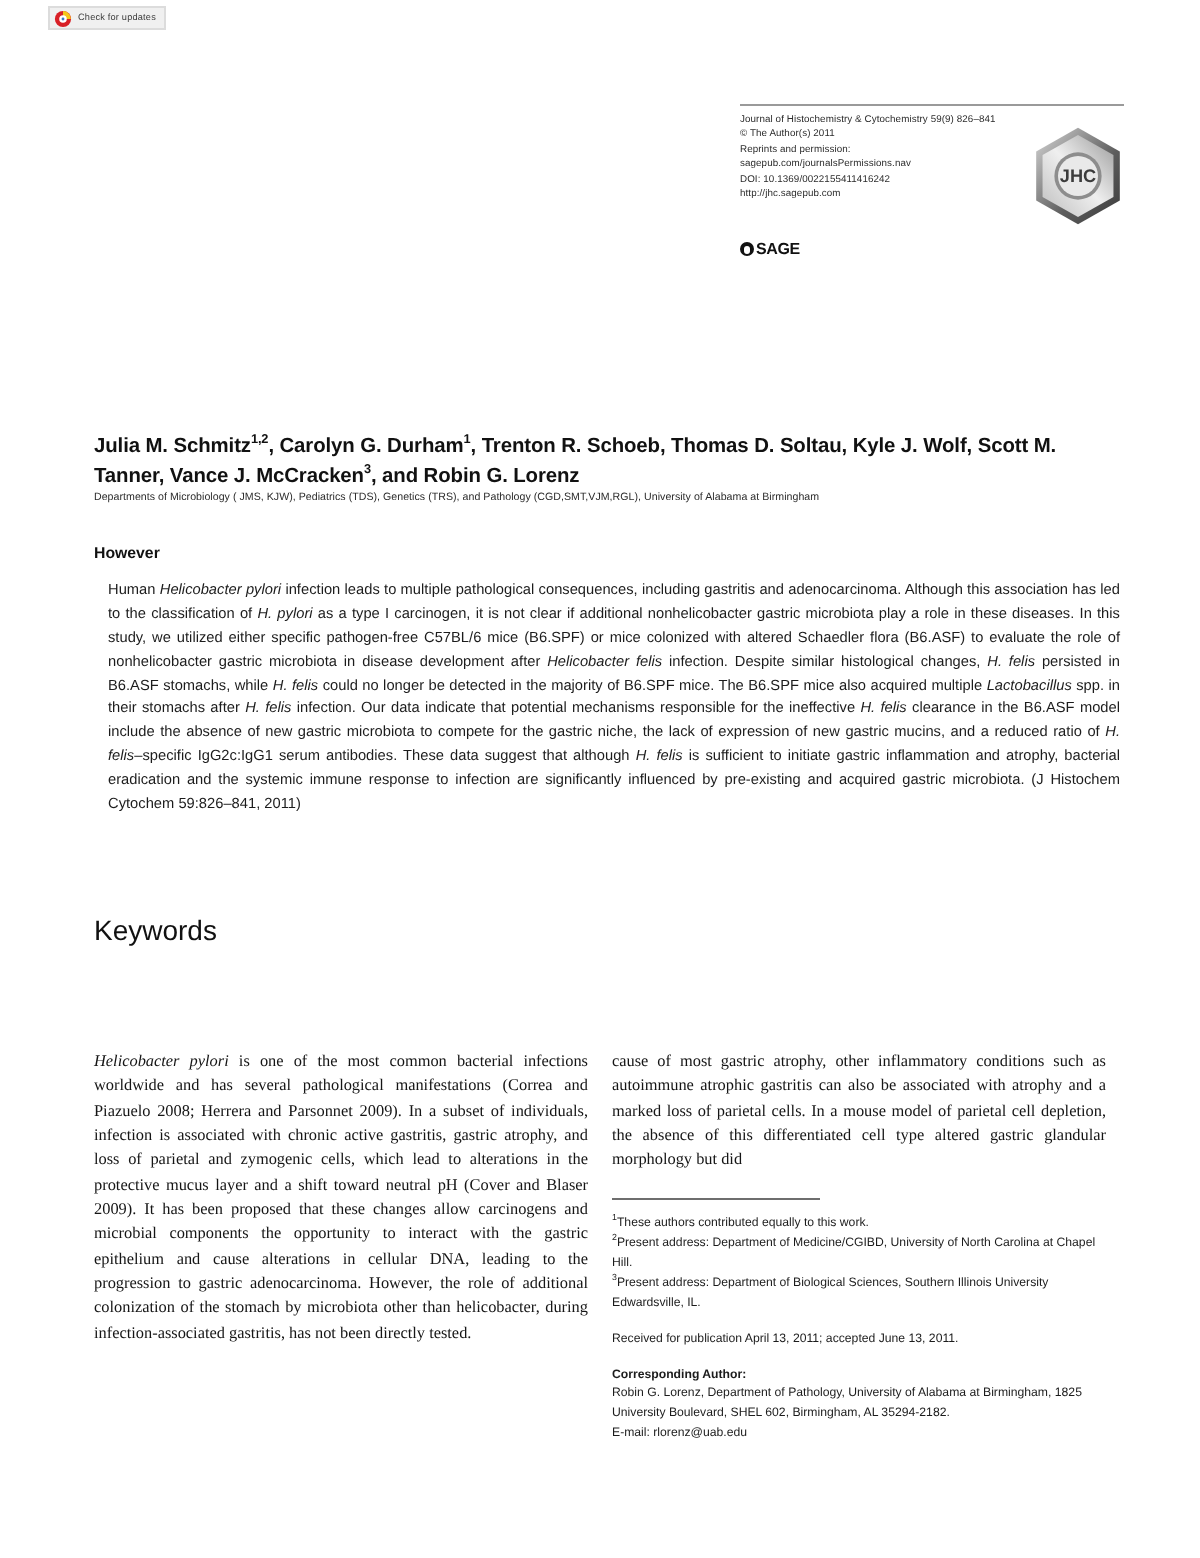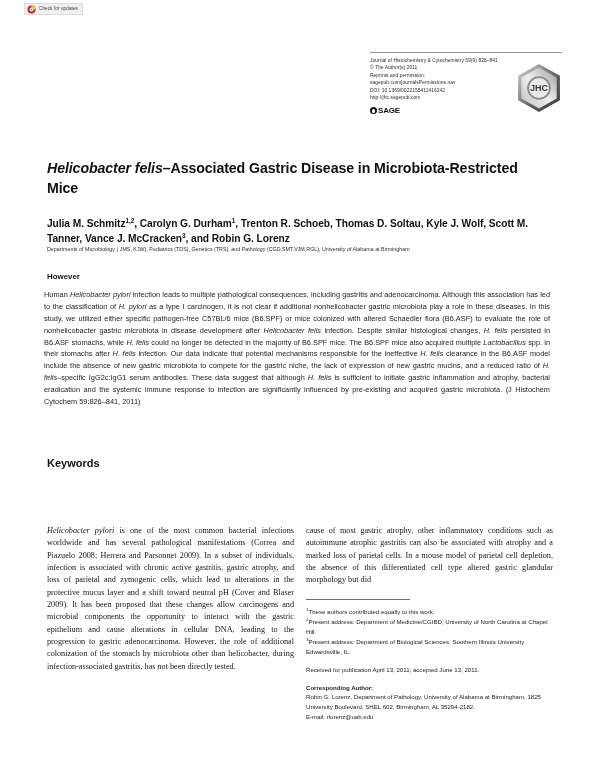--- a/index.html
+++ b/index.html
@@ -76,21 +76,21 @@
     line-height: 1.52;
     color: #2b2b2b;
     letter-spacing: 0.05px;
   }
   #masthead .mast-lines div { white-space: nowrap; }
 
   .sage-logo {
     display: inline-flex;
     align-items: center;
     gap: 1px;
-    margin-top: 3px;
+    margin-top: 17px;
     font-weight: bold;
     font-size: 8px;
     letter-spacing: -0.2px;
     color: #111;
   }
   .sage-logo .sage-mark {
     width: 7px; height: 7px;
     border-radius: 50%;
     background: #111;
     position: relative;
@@ -156,38 +156,38 @@
   #summary-heading {
     position: absolute;
     left: 47px;
     top: 272px;
     font-size: 7.9px;
     font-weight: bold;
     color: #111;
   }
   #summary-body {
     position: absolute;
-    left: 44px;
+    left: 54px;
     top: 289px;
     width: 506px;
     font-size: 7.35px;
     line-height: 1.62;
     text-align: justify;
     color: #1c1c1c;
     letter-spacing: 0.01px;
   }
   #summary-body i { font-style: italic; }
 
   
   #keywords-heading {
     position: absolute;
     left: 47px;
     top: 457px;
-    font-size: 11px;
-    font-weight: bold;
+    font-size: 14px;
+    font-weight: normal;
     color: #111;
   }
   #keywords-body {
     position: absolute;
     left: 47px;
     top: 473px;
     width: 506px;
     font-size: 7.3px;
     line-height: 1.6;
     color: #1c1c1c;
@@ -282,23 +282,20 @@
         </defs>
         <polygon points="50,2 96,28 96,82 50,108 4,82 4,28" fill="url(#hexg)"></polygon>
         <polygon points="50,10 89,32 89,78 50,100 11,78 11,32" fill="url(#hexg2)"></polygon>
         <circle cx="50" cy="55" r="26" fill="#8d8d8d"></circle>
         <circle cx="50" cy="55" r="22" fill="#e9e9e9"></circle>
         <text x="50" y="62" font-family="Liberation Sans, sans-serif" font-size="20" font-weight="bold" text-anchor="middle" fill="#3c3c3c">JHC</text>
       </svg>
     </div>
   </div>
 
-  <h1 id="article-title">
-    <span class="sp">Helicobacter felis</span><span>–Associated Gastric Disease in Microbiota-Restricted Mice</span>
-  </h1>
 
   <div id="authors">
     Julia M. Schmitz<sup>1,2</sup>, Carolyn G. Durham<sup>1</sup>, Trenton R. Schoeb, Thomas D. Soltau, Kyle J. Wolf, Scott M. Tanner, Vance J. McCracken<sup>3</sup>, and Robin G. Lorenz
   </div>
 
   <div id="affiliation">Departments of Microbiology ( JMS, KJW), Pediatrics (TDS), Genetics (TRS), and Pathology (CGD,SMT,VJM,RGL), University of Alabama at Birmingham</div>
 
   <div id="summary-heading">However</div>
   <div id="summary-body">
     Human <i>Helicobacter pylori</i> infection leads to multiple pathological consequences, including gastritis and adenocarcinoma. Although this association has led to the classification of <i>H. pylori</i> as a type I carcinogen, it is not clear if additional nonhelicobacter gastric microbiota play a role in these diseases. In this study, we utilized either specific pathogen-free C57BL/6 mice (B6.SPF) or mice colonized with altered Schaedler flora (B6.ASF) to evaluate the role of nonhelicobacter gastric microbiota in disease development after <i>Helicobacter felis</i> infection. Despite similar histological changes, <i>H. felis</i> persisted in B6.ASF stomachs, while <i>H. felis</i> could no longer be detected in the majority of B6.SPF mice. The B6.SPF mice also acquired multiple <i>Lactobacillus</i> spp. in their stomachs after <i>H. felis</i> infection. Our data indicate that potential mechanisms responsible for the ineffective <i>H. felis</i> clearance in the B6.ASF model include the absence of new gastric microbiota to compete for the gastric niche, the lack of expression of new gastric mucins, and a reduced ratio of <i>H. felis</i>–specific IgG2c:IgG1 serum antibodies. These data suggest that although <i>H. felis</i> is sufficient to initiate gastric inflammation and atrophy, bacterial eradication and the systemic immune response to infection are significantly influenced by pre-existing and acquired gastric microbiota. (J Histochem Cytochem 59:826–841, 2011)

